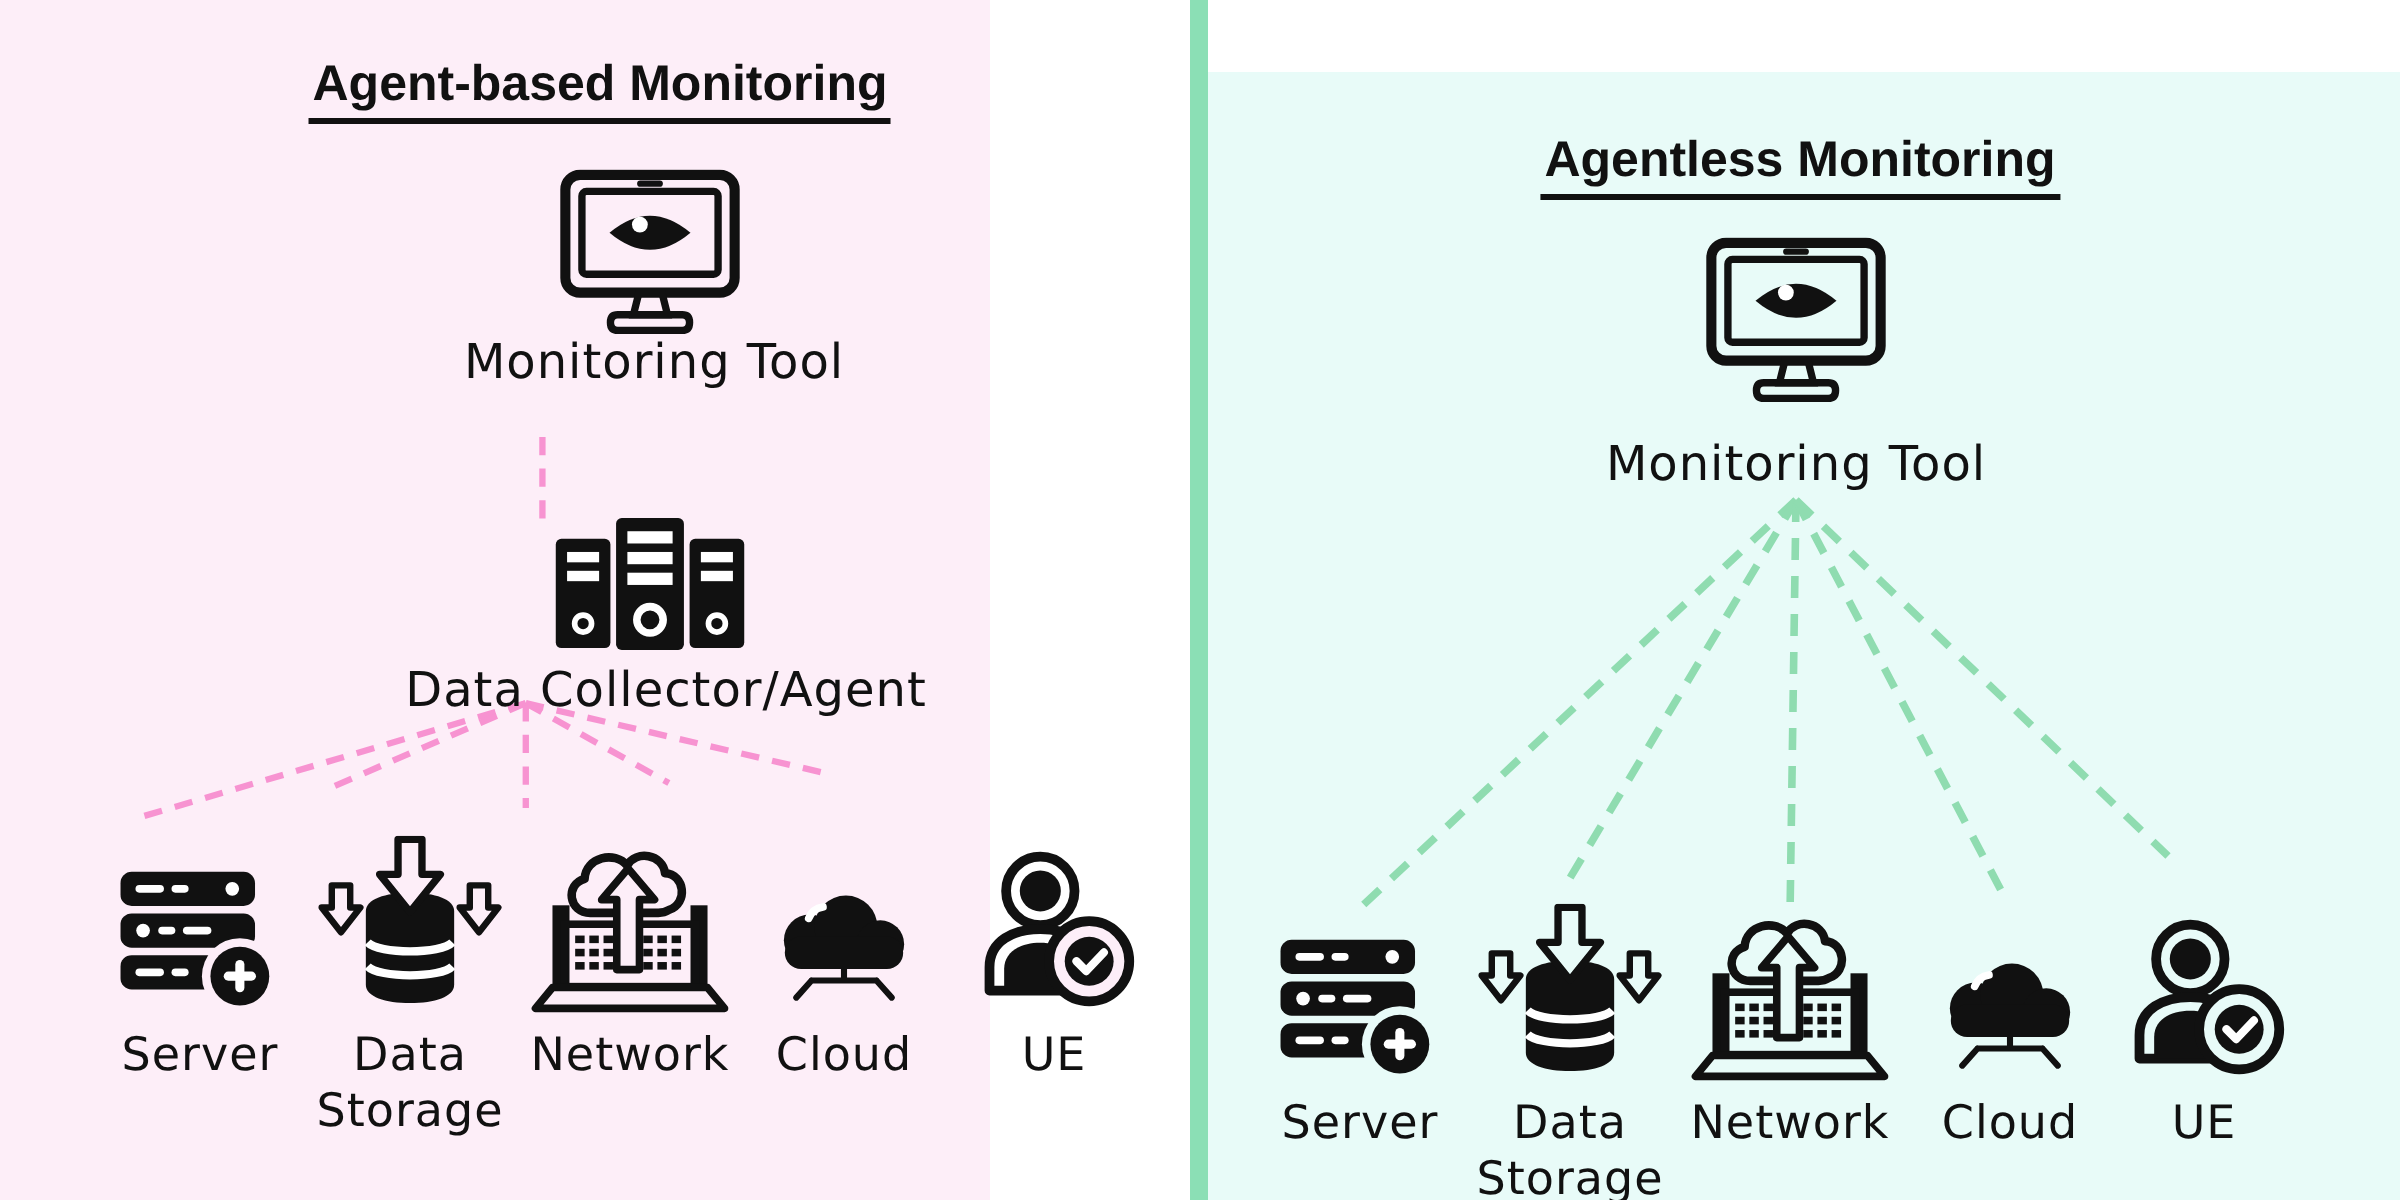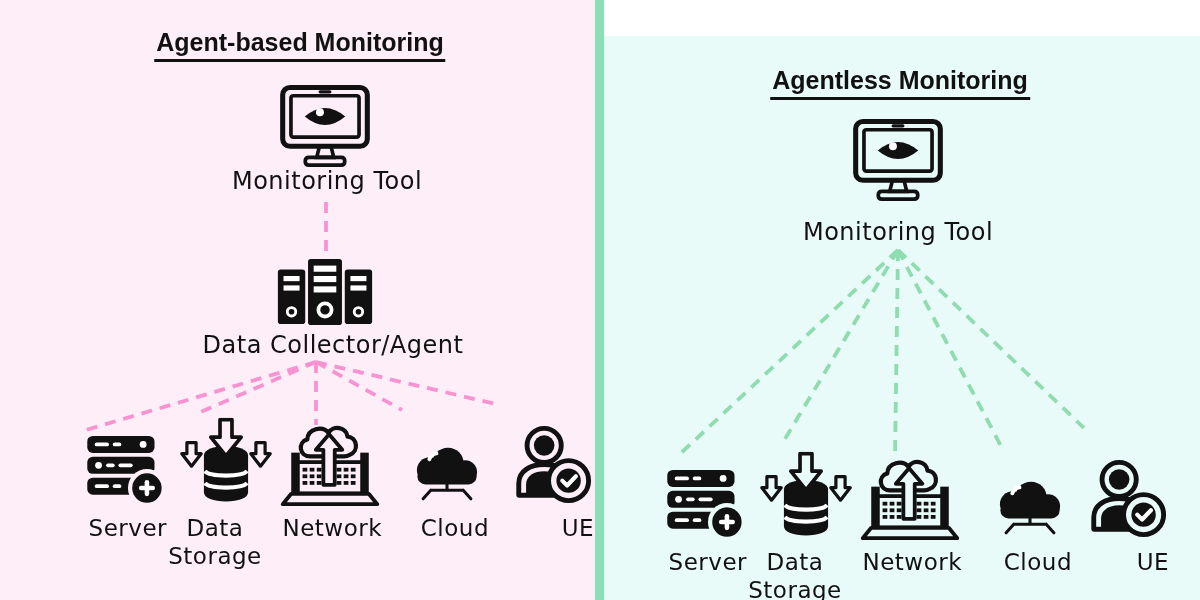--- a/index.html
+++ b/index.html
@@ -1,33 +1,33 @@
 <!DOCTYPE html>
 <html style="--left-bg: #fdeef8; --right-bg: #e8fbf8; --left-line: #f793d1; --right-line: #8fdcb0; --divider: #8bdfb5; --brand-blue: #2e6bf0;"><head>
 <meta charset="utf-8">
 <style>
   * { margin:0; padding:0; box-sizing:border-box; }
   html,body { width:1200px; height:600px; }
   body { position:relative; overflow:hidden; background:#fff; font-family:"DejaVu Sans",sans-serif; color:#111; }
   .panel { position:absolute; top:0; height:600px; }
-  .panel-left  { left:0;   width:595px; background:var(--left-bg,#fdeef8);  --halo:var(--left-bg,#fdeef8); }
+  .panel-left  { left:0;   width:495px; background:var(--left-bg,#fdeef8);  --halo:var(--left-bg,#fdeef8); }
   .panel-right { left:604px; width:596px; background:var(--right-bg,#e8fbf8);margin-top:36px; --halo:var(--right-bg,#e8fbf8); }
   .divider { position:absolute; left:595px; top:0; width:9px; height:600px; background:var(--divider,#8bdfb5); }
   .title { position:absolute; transform:translateX(-50%); white-space:nowrap;
            font-family:"Liberation Sans",sans-serif; font-weight:700; font-size:25px;
            border-bottom:3px solid #111; padding:0 2px 2px 2px; }
   .node-label { position:absolute; transform:translateX(-50%); white-space:nowrap;
                 font-size:24px; letter-spacing:0.5px; }
   .icon { position:absolute; transform:translateX(-50%); }
   .lines { position:absolute; left:0; top:0; width:100%; height:100%; pointer-events:none; }
   .lines line { fill:none; stroke-width:3.8; stroke-dasharray:11 8; }
   .panel-left  .lines line { stroke:var(--left-line,#f793d1); }
   .panel-right .lines line { stroke:var(--right-line,#8fdcb0); }
   .device { position:absolute; width:134px; transform:translateX(-50%);
-            display:flex; flex-direction:column; align-items:flex-end; }
+            display:flex; flex-direction:column; align-items:center; }
   .icon-box { height:92px; display:flex; align-items:flex-end; justify-content:center; }
   .dev-label { font-size:23px; line-height:1.22; text-align:center; margin-top:6px; max-width:114px; letter-spacing:0.5px; }
   .brand { position:absolute; right:16px; bottom:13px; display:flex; align-items:center; gap:7px; }
   .brand-name { font-family:Liberation Mono, monospace; font-weight:700; font-size:16px;
                 color:#0e1a2e; letter-spacing:-0.3px; }
   .defs { position:absolute; width:0; height:0; }
 </style>
 </head>
 <body>
 

